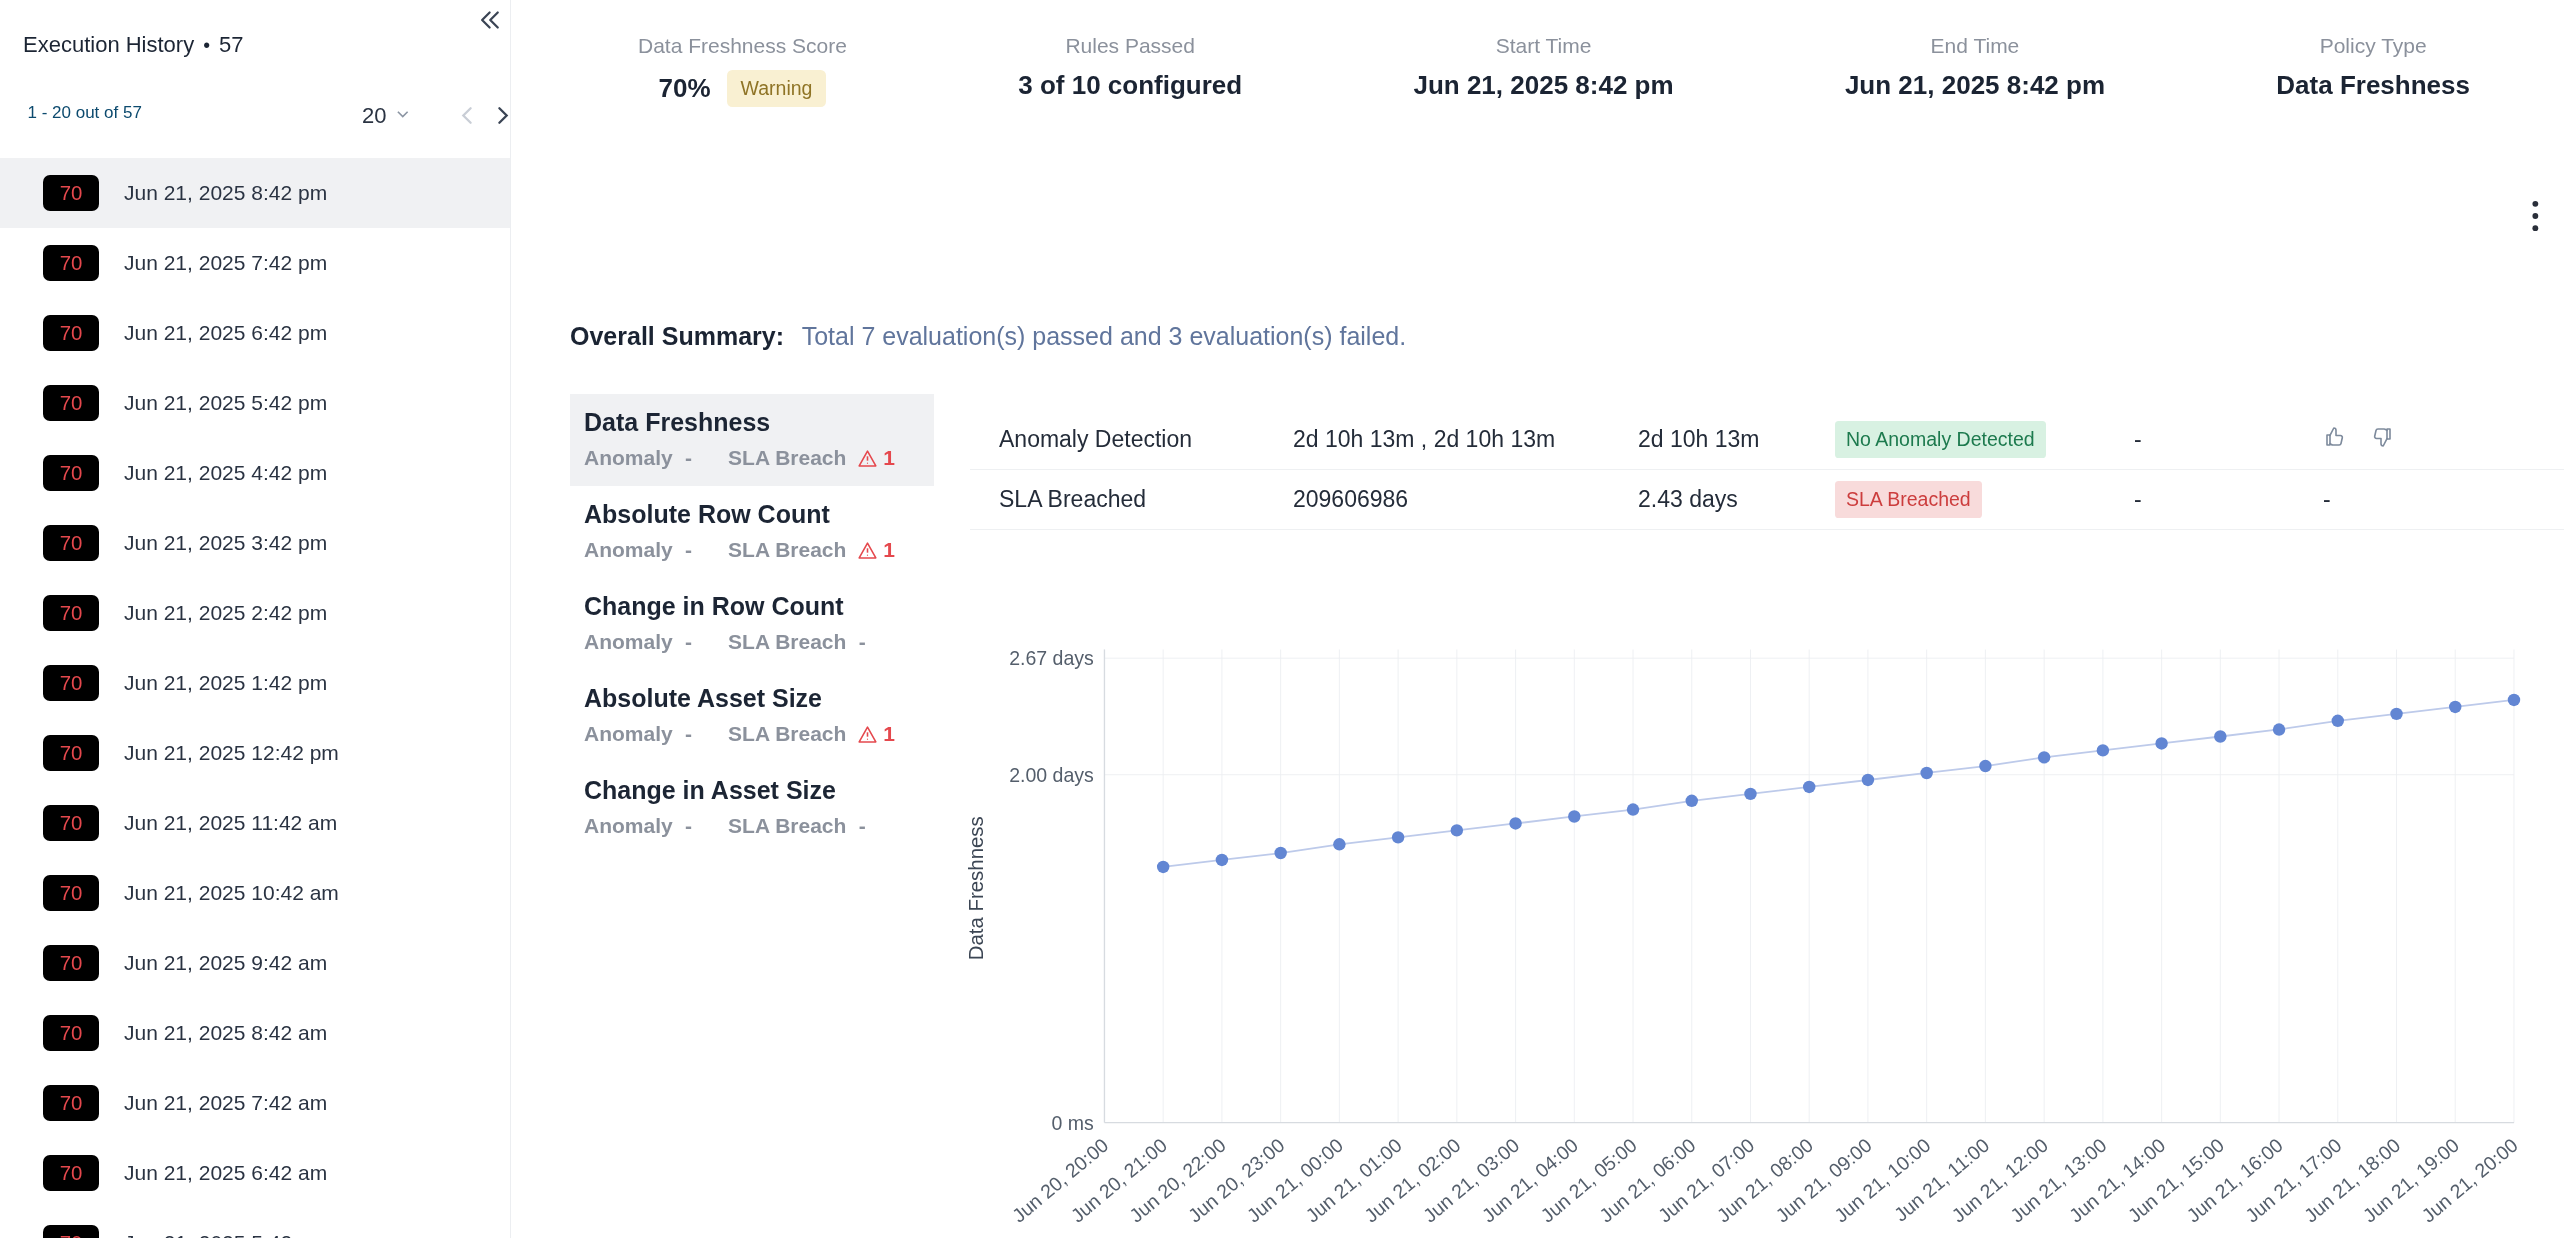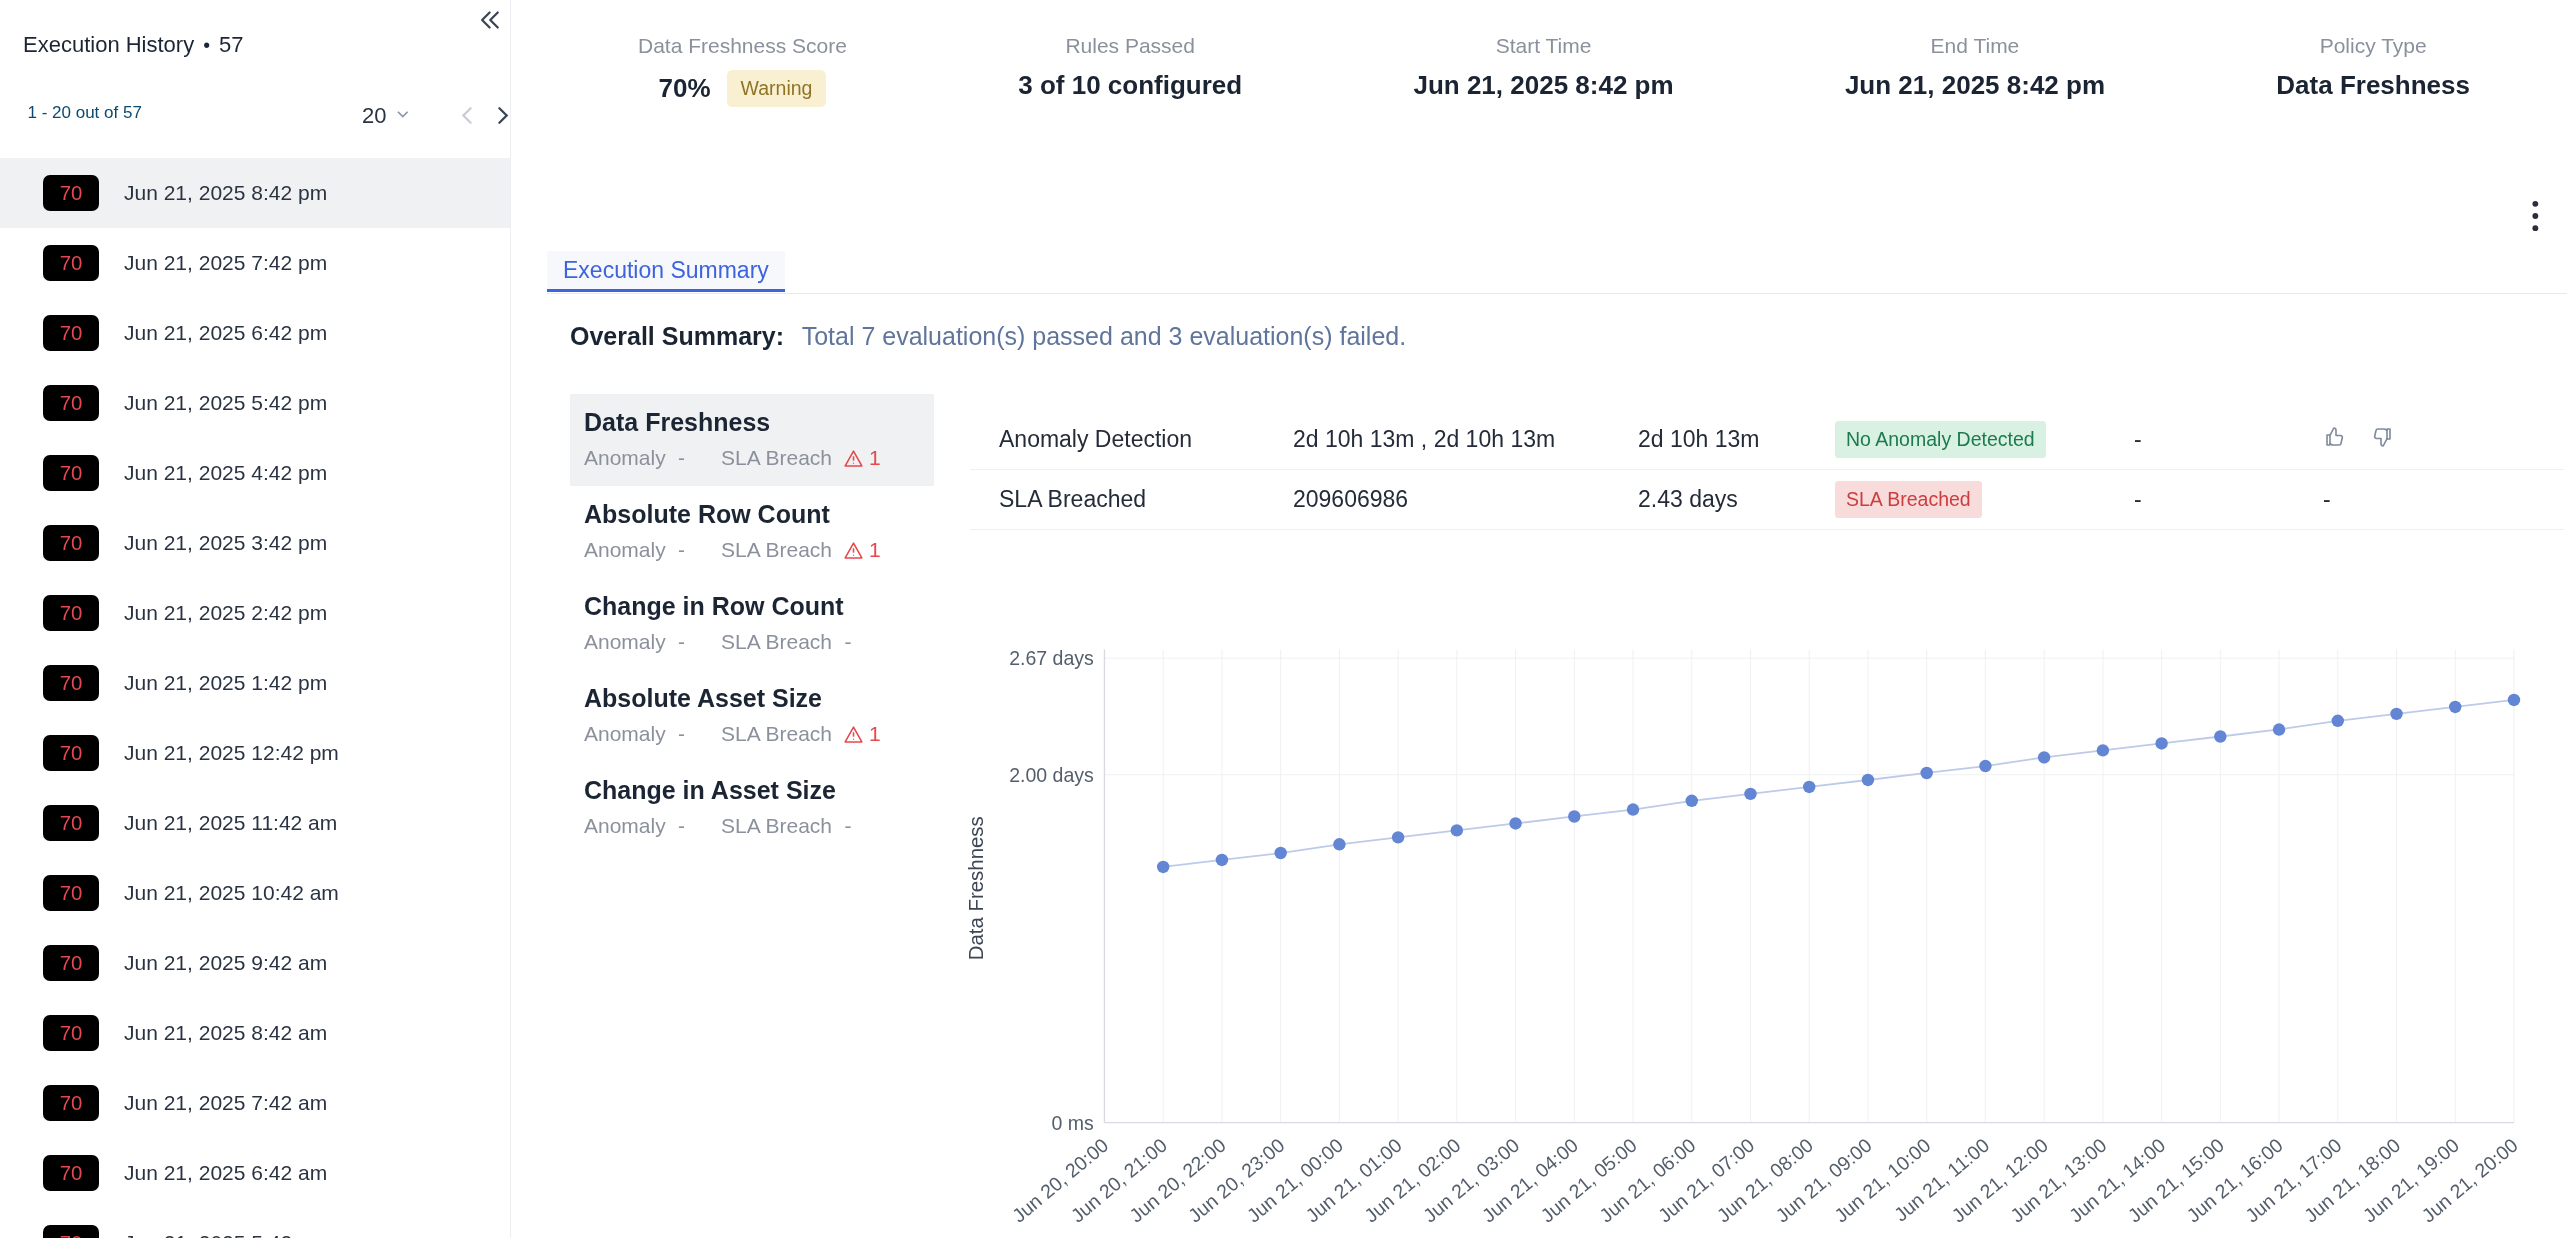--- a/index.html
+++ b/index.html
@@ -39,21 +39,21 @@
   
   .summary-line{position:absolute;left:570px;top:322px;font-size:25px;}
   .summary-label{font-weight:700;color:#1b2433;}
   .summary-text{color:#60759c;margin-left:10.7px;font-weight:400;}
 
   
   .rules{position:absolute;left:570px;top:394px;width:364px;}
   .rule-card{height:92px;box-sizing:border-box;padding:14px 0 0 14px;cursor:pointer;}
   .rule-card.selected{background:#f0f1f3;}
   .rule-title{font-size:25px;font-weight:600;color:#1c2534;}
-  .rule-sub{display:flex;align-items:center;font-size:21px;color:#8b919c;margin-top:9px;}
+  .rule-sub{display:flex;align-items:center;font-size:21px;color:#8b919c;margin-top:9px;font-weight:bold;}
   .rule-sub .sub-val{margin-left:12.4px;}
   .rule-sub .sla{margin-left:36px;}
   .warn-wrap{display:inline-flex;margin-left:10.7px;align-items:center;}
   .warn-num{color:#e5484d;margin-left:5.3px;}
 
   
   .detail-table{position:absolute;left:970px;top:410px;width:1594px;}
   .t-row{display:grid;grid-template-columns:294px 345px 197px 299px 189px 204px;align-items:center;padding-left:29px;box-sizing:border-box;}
   .t-head{height:57px;border-bottom:0.9px solid #e7e9ec;font-size:23px;color:#6b7485;}
   .t-body-row{height:60px;border-bottom:0.9px solid #eef0f2;font-size:23px;color:#242c39;}
@@ -194,23 +194,20 @@
   </div>
 
   <span class="kebab">
     <svg width="10.7" height="34" viewBox="0 0 8 28" fill="#2a2f3a">
         <circle cx="4" cy="4" r="2.4"></circle>
         <circle cx="4" cy="14" r="2.4"></circle>
         <circle cx="4" cy="24" r="2.4"></circle>
       </svg>
   </span>
 
-  <div class="tabbar">
-    <div class="tab">Execution Summary</div>
-  </div>
 
   <div class="summary-line">
     <span class="summary-label">Overall Summary:</span>
     <span class="summary-text">Total 7 evaluation(s) passed and 3 evaluation(s) failed.</span>
   </div>
 
   <div class="rules">
       <div class="rule-card selected">
         <div class="rule-title">Data Freshness</div>
         <div class="rule-sub">

